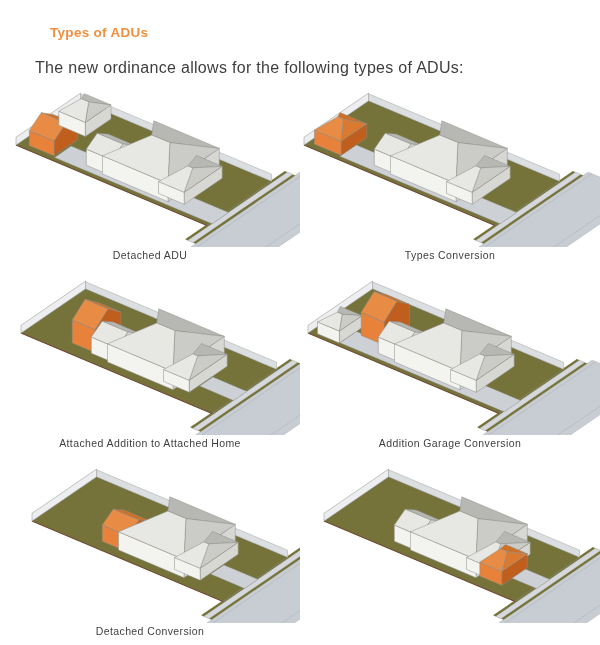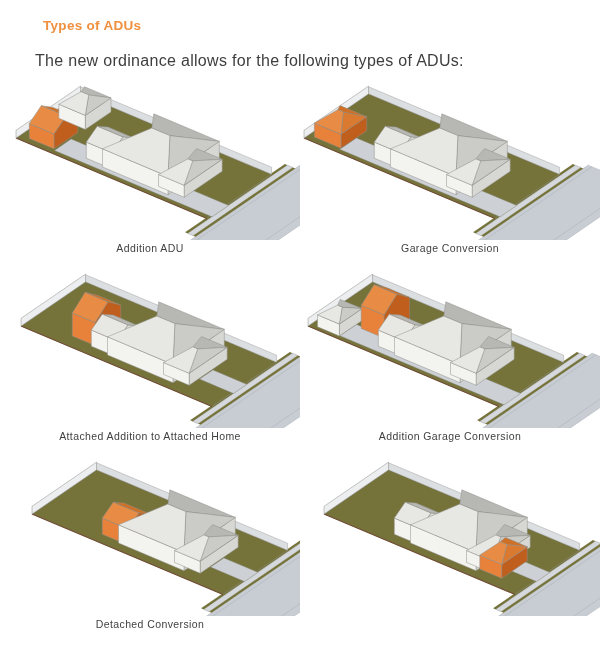--- a/index.html
+++ b/index.html
@@ -2,21 +2,21 @@
 <html><head>
 <meta charset="utf-8">
 <style>
   html,body{margin:0;padding:0;}
   body{
     width:600px;height:645px;background:#ffffff;overflow:hidden;
     font-family:"Liberation Sans", sans-serif;
   }
   .page-header{padding:10px 0 0 35px;}
   .page-title{
-    margin:8px;font-size:13.5px;font-weight:bold;letter-spacing:.3px;
+    margin:15px;font-size:13.5px;font-weight:bold;letter-spacing:.3px;
   }
   .page-intro{
     margin:19px 0 0 0;font-size:16px;color:#3e3e3e;letter-spacing:.3px;
   }
   .figures-grid{
     display:grid;grid-template-columns:300px 300px;margin-top:8px;
   }
   figure.adu-figure{
     margin:0;height:188px;display:flex;flex-direction:column;align-items:center;
   }
@@ -73,21 +73,21 @@
           <polygon points="168.0,98.5 219.3,63.4 169.9,57.6" fill="#CBCBC7" stroke="#8F8F8A" stroke-width="0.5" stroke-linejoin="round"></polygon>
           <polygon points="102.5,89.0 168.0,116.7 168.0,98.5 102.5,70.8" fill="#F3F3F0" stroke="#8F8F8A" stroke-width="0.5" stroke-linejoin="round"></polygon>
           <polygon points="102.5,70.8 168.0,98.5 169.9,57.6 151.8,50.0" fill="#E7E7E4" stroke="#8F8F8A" stroke-width="0.5" stroke-linejoin="round"></polygon>
           <polygon points="196.5,70.5 222.2,81.3 192.7,82.9 187.9,80.9" fill="#B7B7B3" stroke="#8F8F8A" stroke-width="0.5" stroke-linejoin="round"></polygon>
           <polygon points="184.2,119.3 222.2,93.3 222.2,81.3 184.2,107.3" fill="#D7D7D3" stroke="#8F8F8A" stroke-width="0.5" stroke-linejoin="round"></polygon>
           <polygon points="184.2,107.3 222.2,81.3 192.7,82.9" fill="#CBCBC7" stroke="#8F8F8A" stroke-width="0.5" stroke-linejoin="round"></polygon>
           <polygon points="158.5,108.4 184.2,119.3 184.2,107.3 158.5,96.5" fill="#F3F3F0" stroke="#8F8F8A" stroke-width="0.5" stroke-linejoin="round"></polygon>
           <polygon points="158.5,96.5 184.2,107.3 192.7,82.9 187.9,80.9" fill="#E7E7E4" stroke="#8F8F8A" stroke-width="0.5" stroke-linejoin="round"></polygon>
         </g>
       </svg>
-    <figcaption>Addition ADU</figcaption>
+    <figcaption>Detached ADU</figcaption>
   </figure>
 
   <figure class="adu-figure">
     <svg viewBox="0 0 300 162" xmlns="http://www.w3.org/2000/svg">
         <g>
           <polygon points="176.0,163.9 230.1,186.7 342.2,110.0 288.1,87.2" fill="#C8CDD4" stroke="#AEB3BA" stroke-width="0.6" stroke-linejoin="round"></polygon>
           <polyline points="179.8,165.5 291.9,88.8" fill="none" stroke="#AEB3BA" stroke-width="0.6"></polyline>
           <polyline points="222.5,183.5 334.6,106.8" fill="none" stroke="#AEB3BA" stroke-width="0.6"></polyline>
           <polygon points="173.1,154.3 175.8,155.4 275.5,87.2 272.9,86.0" fill="#75733A"></polygon>
           <polygon points="175.8,155.4 181.1,157.7 280.8,89.4 275.5,87.2" fill="#D5D8DC" stroke="#8F8F8A" stroke-width="0.4" stroke-linejoin="round"></polygon>
@@ -115,21 +115,21 @@
           <polygon points="156.0,98.5 207.3,63.4 157.9,57.6" fill="#CBCBC7" stroke="#8F8F8A" stroke-width="0.5" stroke-linejoin="round"></polygon>
           <polygon points="90.5,89.0 156.0,116.7 156.0,98.5 90.5,70.8" fill="#F3F3F0" stroke="#8F8F8A" stroke-width="0.5" stroke-linejoin="round"></polygon>
           <polygon points="90.5,70.8 156.0,98.5 157.9,57.6 139.8,50.0" fill="#E7E7E4" stroke="#8F8F8A" stroke-width="0.5" stroke-linejoin="round"></polygon>
           <polygon points="184.5,70.5 210.2,81.3 180.7,82.9 175.9,80.9" fill="#B7B7B3" stroke="#8F8F8A" stroke-width="0.5" stroke-linejoin="round"></polygon>
           <polygon points="172.2,119.3 210.2,93.3 210.2,81.3 172.2,107.3" fill="#D7D7D3" stroke="#8F8F8A" stroke-width="0.5" stroke-linejoin="round"></polygon>
           <polygon points="172.2,107.3 210.2,81.3 180.7,82.9" fill="#CBCBC7" stroke="#8F8F8A" stroke-width="0.5" stroke-linejoin="round"></polygon>
           <polygon points="146.5,108.4 172.2,119.3 172.2,107.3 146.5,96.5" fill="#F3F3F0" stroke="#8F8F8A" stroke-width="0.5" stroke-linejoin="round"></polygon>
           <polygon points="146.5,96.5 172.2,107.3 180.7,82.9 175.9,80.9" fill="#E7E7E4" stroke="#8F8F8A" stroke-width="0.5" stroke-linejoin="round"></polygon>
         </g>
       </svg>
-    <figcaption>Garage Conversion</figcaption>
+    <figcaption>Types Conversion</figcaption>
   </figure>
 
   <figure class="adu-figure">
     <svg viewBox="0 0 300 162" xmlns="http://www.w3.org/2000/svg">
         <g>
           <polygon points="193.0,163.9 247.1,186.7 359.2,110.0 305.1,87.2" fill="#C8CDD4" stroke="#AEB3BA" stroke-width="0.6" stroke-linejoin="round"></polygon>
           <polyline points="196.8,165.5 308.9,88.8" fill="none" stroke="#AEB3BA" stroke-width="0.6"></polyline>
           <polyline points="239.5,183.5 351.6,106.8" fill="none" stroke="#AEB3BA" stroke-width="0.6"></polyline>
           <polygon points="190.1,154.3 192.8,155.4 292.5,87.2 289.9,86.0" fill="#75733A"></polygon>
           <polygon points="192.8,155.4 198.1,157.7 297.8,89.4 292.5,87.2" fill="#D5D8DC" stroke="#8F8F8A" stroke-width="0.4" stroke-linejoin="round"></polygon>

